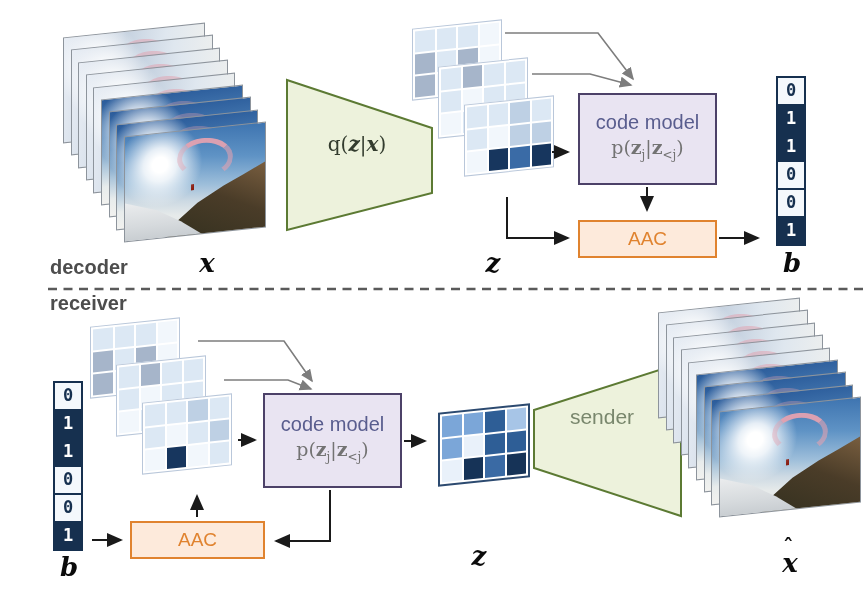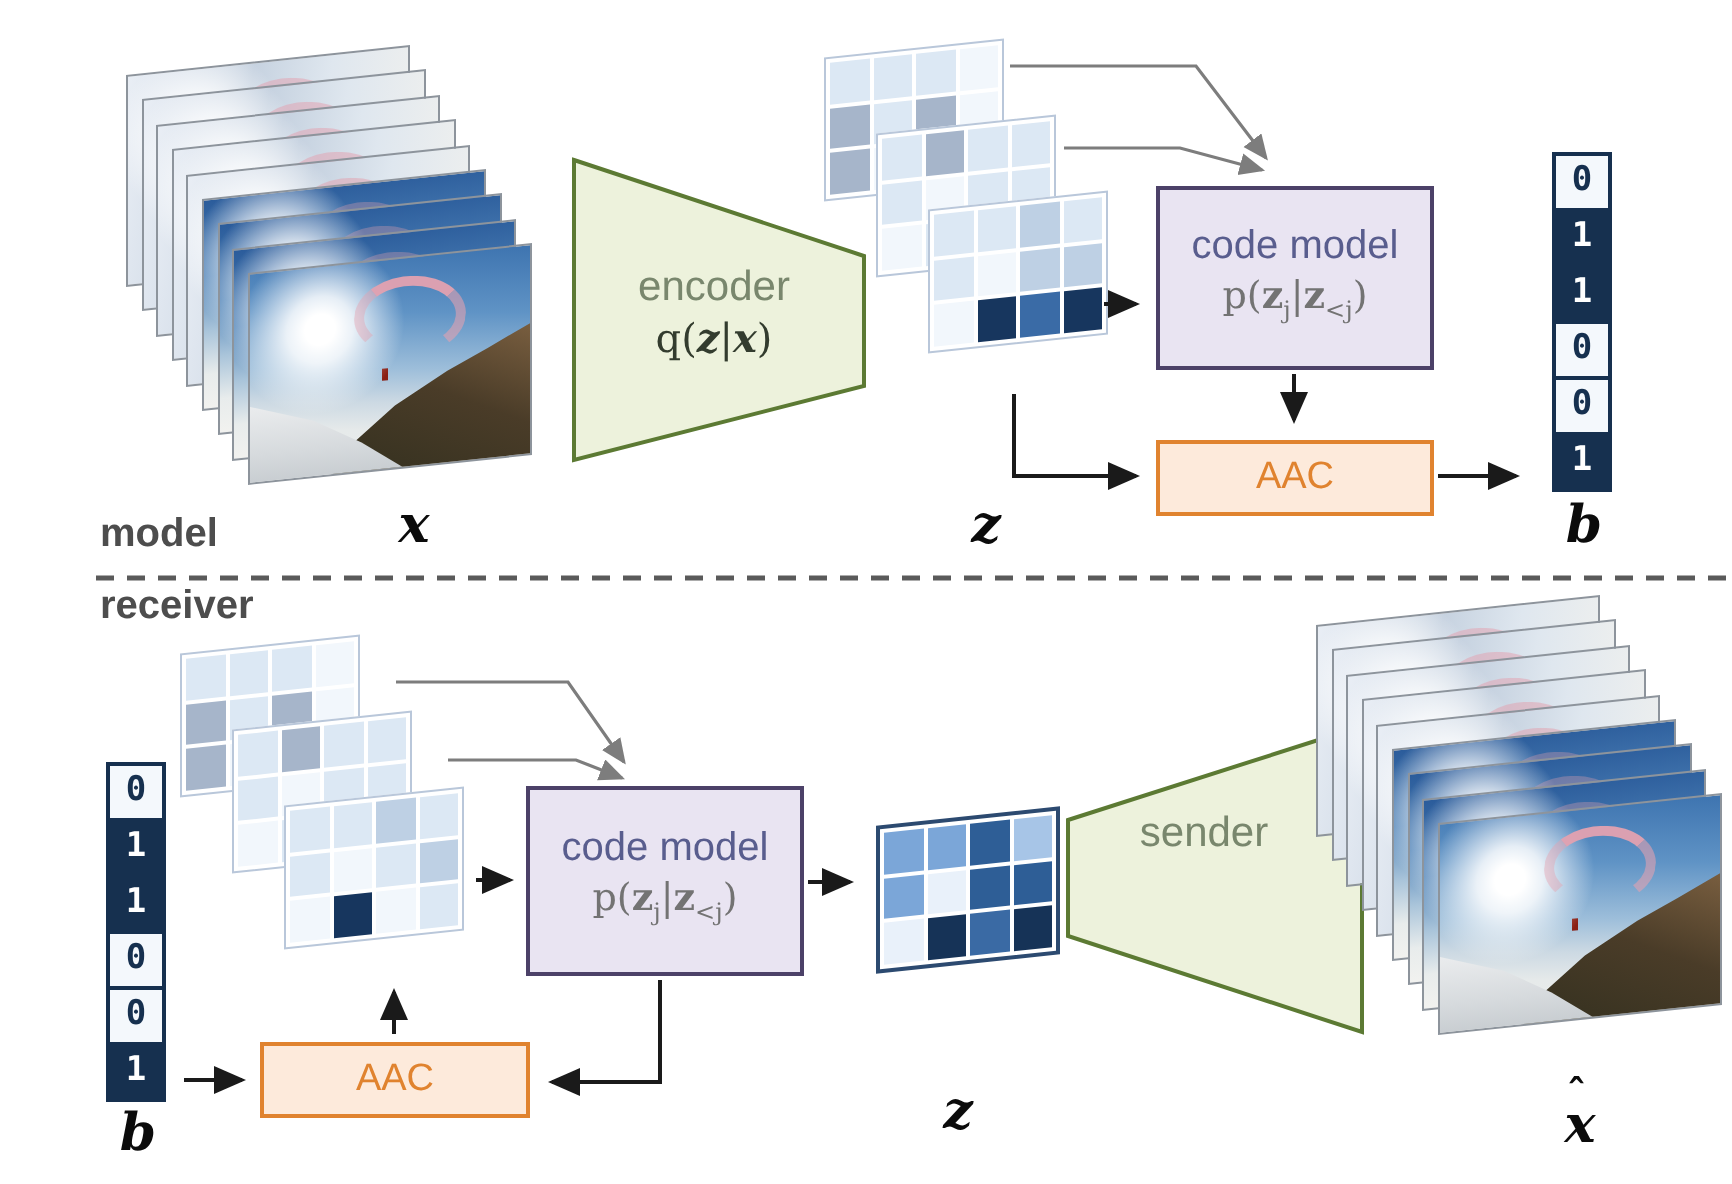--- a/index.html
+++ b/index.html
@@ -91,21 +91,20 @@
     <div class="sheet mid" style="left:46px;top:74px"></div>
     <div class="sheet mid" style="left:53px;top:87px"></div>
     <div class="sheet front" style="left:61px;top:99px">
       <div class="mountain"></div>
       <div class="snow"></div>
       <div class="person"></div>
     </div>
   </div>
 
   <div class="shape-label" style="left:292px;top:131px;width:130px">
-    <div class="sl-title">encoder</div>
     <div class="sl-f"><span>q(</span><span class="bvi">z</span><span>|</span><span class="bvi">x</span><span>)</span></div>
   </div>
 
   <div class="zgrid lightframe" style="left:412px;top:24px">
       <div class="cell" style="background: rgb(220, 232, 244);"></div>
       <div class="cell" style="background: rgb(220, 232, 244);"></div>
       <div class="cell" style="background: rgb(220, 232, 244);"></div>
       <div class="cell" style="background: rgb(242, 247, 252);"></div>
       <div class="cell" style="background: rgb(166, 181, 202);"></div>
       <div class="cell" style="background: rgb(220, 232, 244);"></div>
@@ -156,21 +155,21 @@
 
   <div class="bitcol" style="left:776px;top:78px">
       <div class="bit b0">0</div>
       <div class="bit b1">1</div>
       <div class="bit b1">1</div>
       <div class="bit b0">0</div>
       <div class="bit b0">0</div>
       <div class="bit b1">1</div>
     </div>
 
-  <div class="rolelabel" style="left:50px;top:256px">model</div>
+  <div class="rolelabel" style="left:50px;top:256px">decoder</div>
   <div class="rolelabel" style="left:50px;top:292px">receiver</div>
 
   <div class="mlabel" style="left:185px;top:248px">x</div>
   <div class="mlabel" style="left:471px;top:248px">z</div>
   <div class="mlabel" style="left:770px;top:248px">b</div>
   <div class="mlabel" style="left:47px;top:552px">b</div>
   <div class="mlabel" style="left:457px;top:541px">z</div>
   <div class="mlabel" style="left:768px;top:548px">
     <span class="hatwrap"><span class="hat">ˆ</span><span>x</span></span>
   </div>

